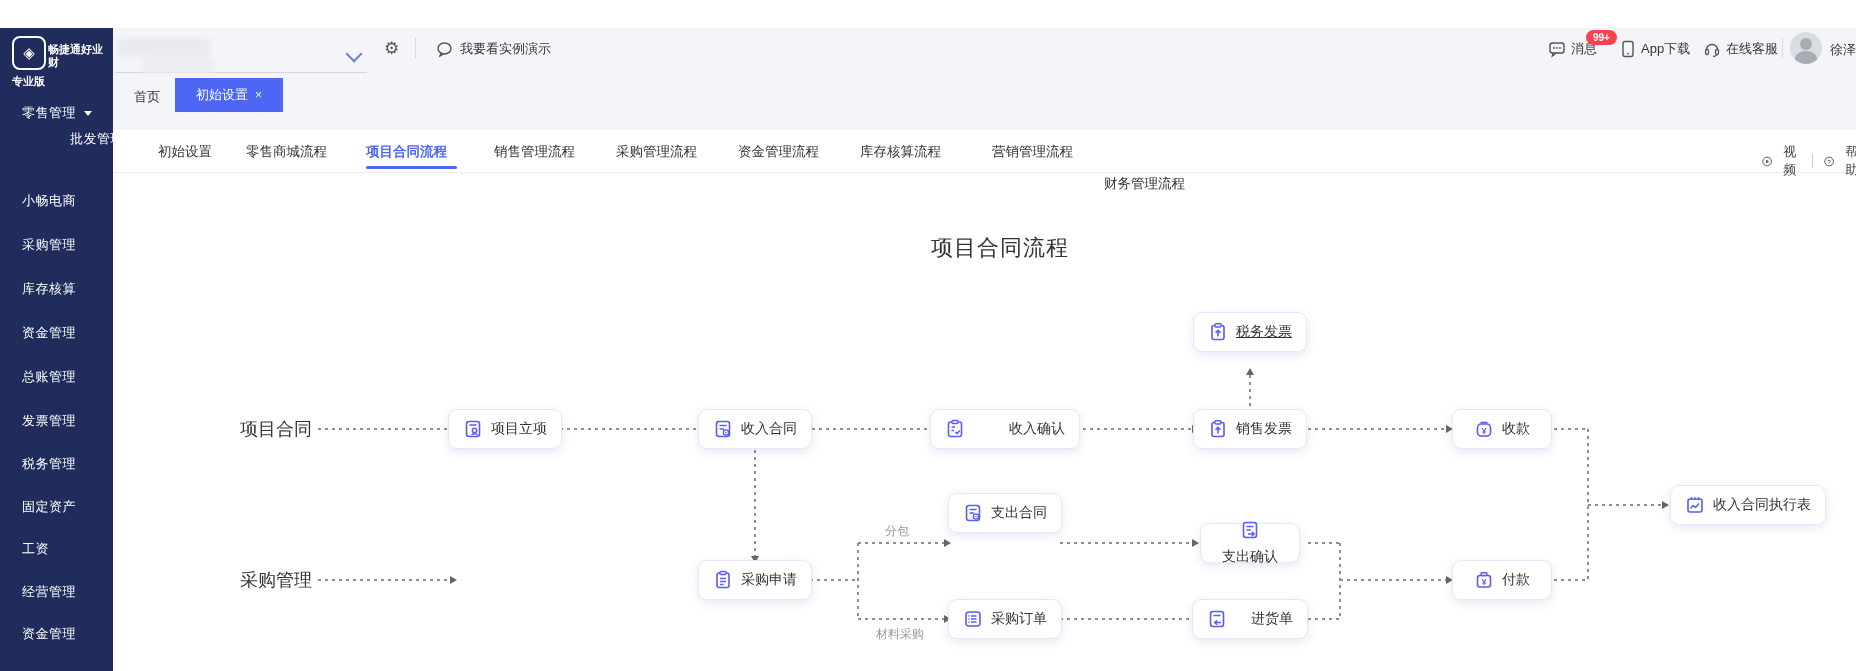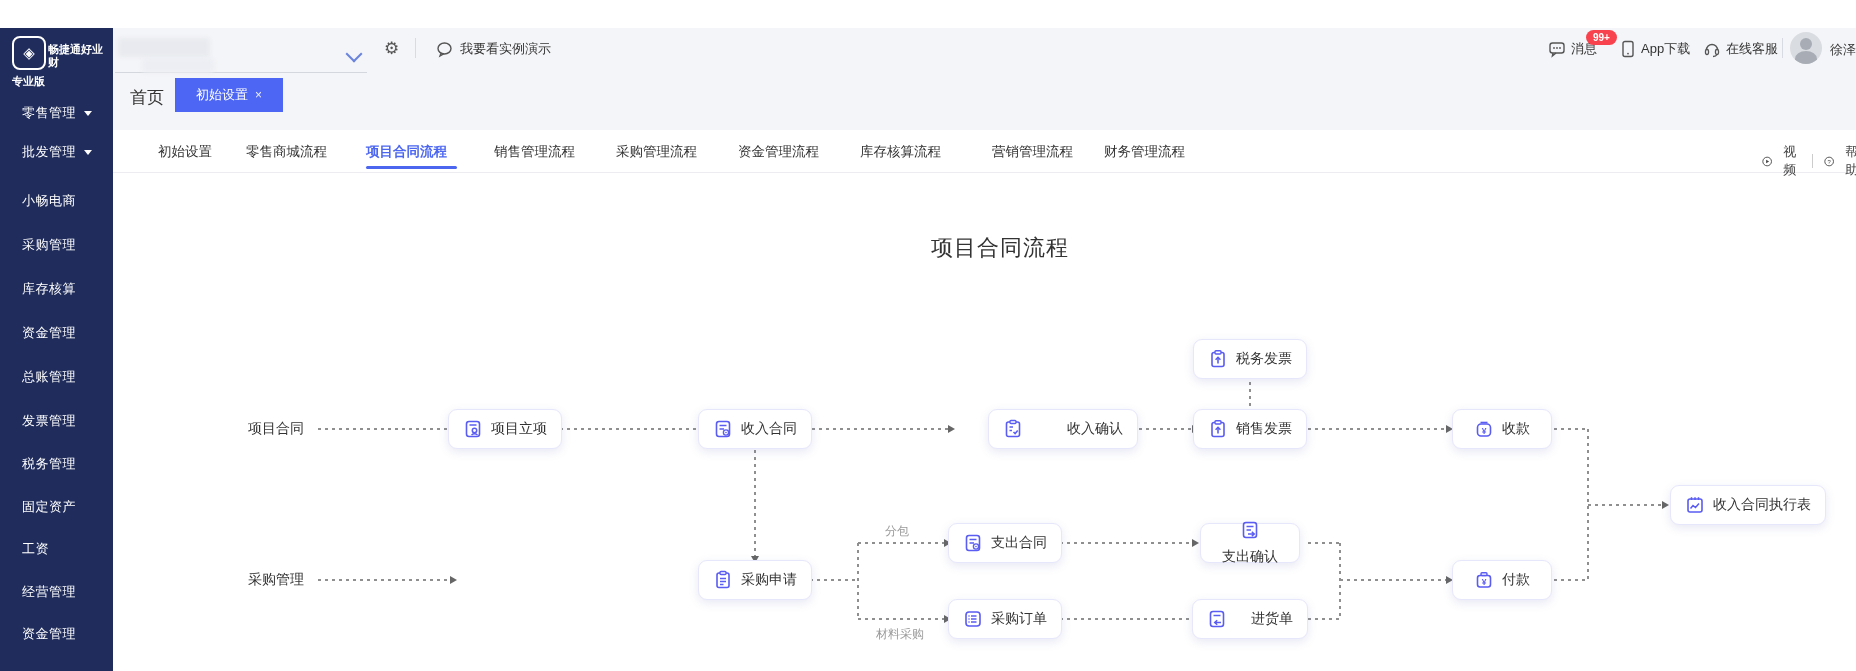--- a/index.html
+++ b/index.html
@@ -27,33 +27,33 @@
   .demo{position:absolute;left:436px;top:40px;display:flex;align-items:center;gap:7px;color:#333;font-size:13px;cursor:pointer;}
   
   .tr{position:absolute;top:40px;display:flex;align-items:center;gap:5px;color:#333;font-size:13px;cursor:pointer;}
   .badge{position:absolute;left:1586px;top:30px;background:#f8434e;color:#fff;font-size:10px;border-radius:9px;padding:2px 7px;font-weight:bold;z-index:6;}
   .vdiv2{position:absolute;left:1782px;top:38px;width:1px;height:20px;background:#d9dbe2;}
   .avatar{position:absolute;left:1790px;top:32px;width:32px;height:32px;border-radius:50%;background:#d9dce1;overflow:hidden;cursor:pointer;}
   .avatar .hd{position:absolute;left:10px;top:6px;width:12px;height:12px;border-radius:50%;background:#a8adb5;}
   .avatar .bd{position:absolute;left:5px;top:19px;width:22px;height:16px;border-radius:50% 50% 0 0;background:#a8adb5;}
   .uname{position:absolute;left:1830px;top:41px;width:26px;overflow:hidden;white-space:nowrap;color:#333;font-size:13px;}
   
-  .wtab-home{position:absolute;left:119px;top:82px;width:56px;height:30px;display:flex;align-items:center;justify-content:center;color:#333;font-size:17px;cursor:pointer;}
+  .wtab-home{position:absolute;left:119px;top:82px;width:56px;height:30px;display:flex;align-items:center;justify-content:center;color:#333;font-size:13px;cursor:pointer;}
   .wtab-active{position:absolute;left:175px;top:78px;width:108px;height:34px;background:#4d66f3;color:#fff;font-size:13px;display:flex;align-items:center;justify-content:center;gap:7px;cursor:pointer;}
   .wtab-x{font-size:12px;opacity:.9;cursor:pointer;}
   
   .subtab{position:absolute;top:143px;transform:translateY(0);color:#333;font-size:13.5px;cursor:pointer;white-space:nowrap;}
   .subtab.active{color:#4c66f0;font-weight:600;}
   .sub-underline{position:absolute;top:166px;height:3px;background:#4c66f0;border-radius:2px;}
   .subbar-border{position:absolute;left:113px;top:172px;width:1743px;height:1px;background:#ececf1;}
   .helpzone{position:absolute;left:1762px;top:143px;display:flex;align-items:center;gap:11px;color:#444;font-size:13px;cursor:pointer;}
   .hz-div{width:1px;height:14px;background:#ccc;}
   
   .flow-title{position:absolute;left:1000px;top:248px;transform:translate(-50%,-50%);font-size:22px;color:#333;font-weight:500;letter-spacing:1px;}
-  .rowlabel{position:absolute;transform:translate(-50%,-50%);font-size:14px;color:#333;font-weight:500;}
+  .rowlabel{position:absolute;transform:translate(-50%,-50%);font-size:18px;color:#333;font-weight:500;}
   .branchlabel{position:absolute;transform:translate(-50%,-50%);font-size:12px;color:#9a9a9a;}
   .node{position:absolute;transform:translate(-50%,-50%);min-width:100px;height:40px;background:#fff;border:1px solid #e7e7fb;border-radius:9px;box-shadow:0 3px 10px rgba(108,112,188,.16);display:flex;align-items:center;justify-content:center;gap:8px;padding:0 14px;box-sizing:border-box;font-size:14px;color:#333;cursor:pointer;white-space:nowrap;}
   .node svg{flex:0 0 auto;}
   .hline{position:absolute;height:2px;background:repeating-linear-gradient(90deg,#8f8f8f 0 3px,transparent 3px 7px);}
   .vline{position:absolute;width:2px;background:repeating-linear-gradient(180deg,#8f8f8f 0 3px,transparent 3px 7px);}
   .ar{position:absolute;width:0;height:0;}
   .ar.right{border-left:7px solid #666;border-top:4.5px solid transparent;border-bottom:4.5px solid transparent;}
   .ar.up{border-bottom:7px solid #666;border-left:4.5px solid transparent;border-right:4.5px solid transparent;}
   .ar.down{border-top:7px solid #666;border-left:4.5px solid transparent;border-right:4.5px solid transparent;}
 </style>
@@ -69,21 +69,21 @@
     <div class="logo">
       <div class="logo-mark">◈</div>
       <div class="brand1">畅捷通好业财</div>
       <div class="brand2">专业版</div>
     </div>
     <div id="side-items">
         <div class="side-item" style="top: 85px;">
           <span>零售管理</span>
           <span class="side-caret"></span>
         </div>
-        <div class="side-item" style="top: 124px;">
+        <div class="side-item" style="top: 111px; margin-left: 48px;">
           <span>批发管理</span>
           <span class="side-caret"></span>
         </div>
         <div class="side-item" style="top: 173px;">
           <span>小畅电商</span>
         </div>
         <div class="side-item" style="top: 217px;">
           <span>采购管理</span>
         </div>
         <div class="side-item" style="top: 261px;">
@@ -173,21 +173,21 @@
   <div id="subtabs">
       <div class="subtab" style="left: 158px;">初始设置</div>
       <div class="subtab" style="left: 246px;">零售商城流程</div>
       <div class="subtab active" style="left: 366px;">项目合同流程</div>
       <div class="sub-underline" style="left: 366px; width: 91px;"></div>
       <div class="subtab" style="left: 494px;">销售管理流程</div>
       <div class="subtab" style="left: 616px;">采购管理流程</div>
       <div class="subtab" style="left: 738px;">资金管理流程</div>
       <div class="subtab" style="left: 860px;">库存核算流程</div>
       <div class="subtab" style="left: 992px;">营销管理流程</div>
-      <div class="subtab" style="left: 1104px;">财务管理流程</div>
+      <div class="subtab" style="left: 1104px; margin-top: 32px;">财务管理流程</div>
     </div>
   <div class="subbar-border"></div>
   <div class="helpzone">
     <svg width="15" height="15" viewBox="0 0 15 15">
         <circle cx="7.5" cy="7.5" r="6.3" fill="none" stroke="#444" stroke-width="1.3"></circle>
         <path d="M6 4.8 L10.3 7.5 L6 10.2 Z" fill="#444"></path>
       </svg>
     <span>视频</span>
     <span class="hz-div"></span>
     <svg width="15" height="15" viewBox="0 0 15 15">
@@ -232,21 +232,21 @@
       <div class="hline" style="left: 1308px; top: 542px; width: 32px;"></div>
       <div class="hline" style="left: 1308px; top: 618px; width: 32px;"></div>
       <div class="vline" style="left: 1339px; top: 543px; height: 76px;"></div>
       <div class="hline" style="left: 1340px; top: 579px; width: 106px;"></div>
       <div class="ar right" style="left: 1446px; top: 575.5px;"></div>
       <div class="hline" style="left: 1554px; top: 428px; width: 34px;"></div>
       <div class="vline" style="left: 1587px; top: 429px; height: 151px;"></div>
       <div class="hline" style="left: 1554px; top: 579px; width: 34px;"></div>
       <div class="hline" style="left: 1588px; top: 504px; width: 74px;"></div>
       <div class="ar right" style="left: 1662px; top: 500.5px;"></div>
-      <div class="node" style="left: 1250px; top: 359px;">
+      <div class="node" style="left: 1250px; top: 332px; text-decoration: underline;">
         <svg width="20" height="20" viewBox="0 0 20 20">
           <rect x="4" y="3.5" width="12" height="14" rx="2" fill="none" stroke="#5a5cf2" stroke-width="1.6"></rect>
           <rect x="7" y="1.8" width="6" height="3.2" rx="1" fill="#fff" stroke="#5a5cf2" stroke-width="1.4"></rect>
           <line x1="10" y1="14.5" x2="10" y2="8.5" stroke="#5a5cf2" stroke-width="1.6"></line>
           <path d="M7.6 10.8 L10 8.3 L12.4 10.8" fill="none" stroke="#5a5cf2" stroke-width="1.6"></path>
         </svg>
         <span>税务发票</span>
       </div>
       <div class="node" style="left: 505px; top: 429px;">
         <svg width="20" height="20" viewBox="0 0 20 20">
@@ -260,21 +260,21 @@
       <div class="node" style="left: 755px; top: 429px;">
         <svg width="20" height="20" viewBox="0 0 20 20">
           <rect x="3.5" y="2.5" width="13" height="15" rx="2.5" fill="none" stroke="#5a5cf2" stroke-width="1.6"></rect>
           <line x1="6.5" y1="6.5" x2="13.5" y2="6.5" stroke="#5a5cf2" stroke-width="1.5"></line>
           <line x1="6.5" y1="10" x2="11" y2="10" stroke="#5a5cf2" stroke-width="1.5"></line>
           <circle cx="13" cy="13.5" r="2.6" fill="#fff" stroke="#5a5cf2" stroke-width="1.4"></circle>
           <circle cx="13" cy="13.5" r=".8" fill="#5a5cf2"></circle>
         </svg>
         <span>收入合同</span>
       </div>
-      <div class="node" style="left: 1063px; top: 429px; gap: 44px;">
+      <div class="node" style="left: 1005px; top: 429px; gap: 44px;">
         <svg width="20" height="20" viewBox="0 0 20 20">
           <rect x="3.5" y="3" width="13" height="14.5" rx="2" fill="none" stroke="#5a5cf2" stroke-width="1.6"></rect>
           <rect x="7" y="1.5" width="6" height="3" rx="1" fill="#fff" stroke="#5a5cf2" stroke-width="1.4"></rect>
           <line x1="6.5" y1="8" x2="10" y2="8" stroke="#5a5cf2" stroke-width="1.5"></line>
           <line x1="6.5" y1="11.5" x2="9" y2="11.5" stroke="#5a5cf2" stroke-width="1.5"></line>
           <path d="M10.5 13 l1.6 1.6 l2.6 -3" fill="none" stroke="#5a5cf2" stroke-width="1.5"></path>
         </svg>
         <span>收入确认</span>
       </div>
       <div class="node" style="left: 1250px; top: 429px;">
@@ -297,21 +297,21 @@
       <div class="node" style="left: 1748px; top: 505px;">
         <svg width="20" height="20" viewBox="0 0 20 20">
           <rect x="3" y="4" width="14" height="13" rx="2" fill="none" stroke="#5a5cf2" stroke-width="1.6"></rect>
           <line x1="6.5" y1="2.2" x2="6.5" y2="5" stroke="#5a5cf2" stroke-width="1.5"></line>
           <line x1="10" y1="2.2" x2="10" y2="5" stroke="#5a5cf2" stroke-width="1.5"></line>
           <line x1="13.5" y1="2.2" x2="13.5" y2="5" stroke="#5a5cf2" stroke-width="1.5"></line>
           <path d="M5.5 13.5 L8 10.5 L10.5 12.5 L14 8.5" fill="none" stroke="#5a5cf2" stroke-width="1.5"></path>
         </svg>
         <span>收入合同执行表</span>
       </div>
-      <div class="node" style="left: 1005px; top: 543px;">
+      <div class="node" style="left: 1005px; top: 513px;">
         <svg width="20" height="20" viewBox="0 0 20 20">
           <rect x="3.5" y="2.5" width="13" height="15" rx="2.5" fill="none" stroke="#5a5cf2" stroke-width="1.6"></rect>
           <line x1="6.5" y1="6.5" x2="13.5" y2="6.5" stroke="#5a5cf2" stroke-width="1.5"></line>
           <line x1="6.5" y1="10" x2="11" y2="10" stroke="#5a5cf2" stroke-width="1.5"></line>
           <circle cx="13" cy="13.5" r="2.6" fill="#fff" stroke="#5a5cf2" stroke-width="1.4"></circle>
           <circle cx="13" cy="13.5" r=".8" fill="#5a5cf2"></circle>
         </svg>
         <span>支出合同</span>
       </div>
       <div class="node" style="left: 1250px; top: 543px; flex-direction: column;">

